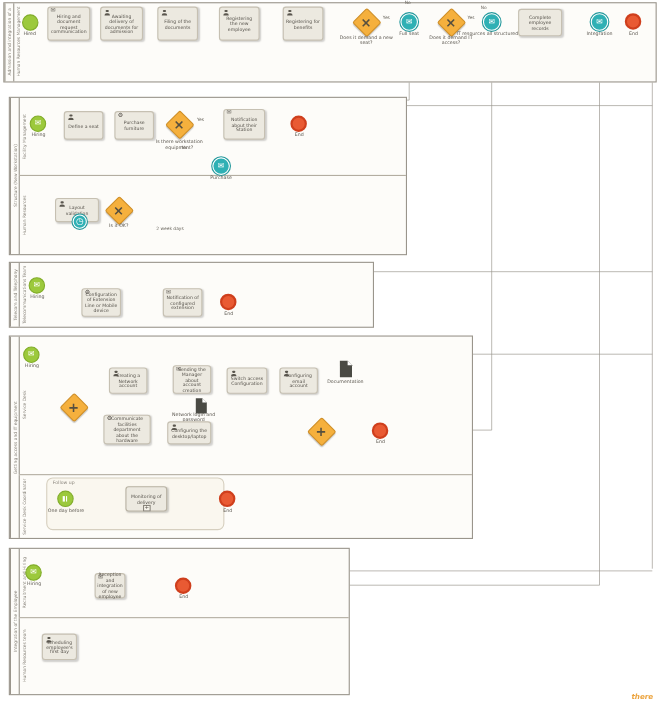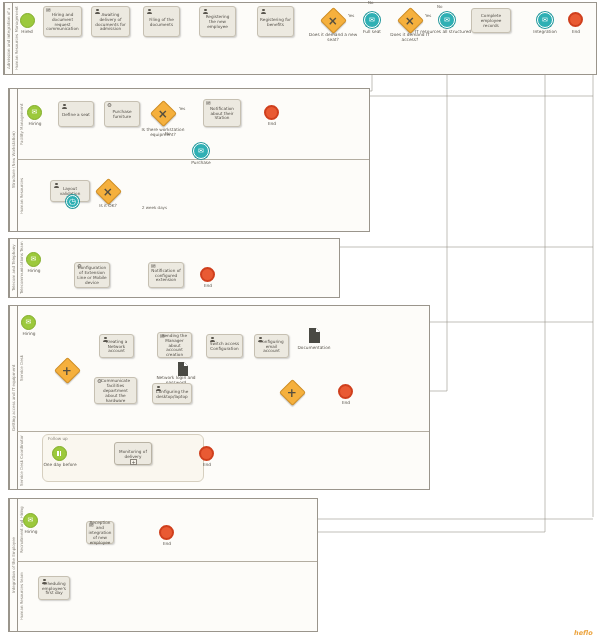--- a/index.html
+++ b/index.html
@@ -342,14 +342,14 @@
       <span class="ticon">✉</span>
       <span>Reception and integration of new employee</span>
     </div>
   <div class="evt endev" style="left:159px;top:525px;"></div>
   <div class="lbl" style="left:157px;top:542px;width:20px;">End</div>
   <div class="task" style="left:38px;top:576px;width:32px;height:24px;">
       <span class="ic-user"></span>
       <span>Scheduling employee's first day</span>
     </div>
 
-  <div class="wm" style="left:574px;top:629px;">heflo</div>
+  <div class="wm" style="left:574px;top:629px;">there</div>
 </div>
 
 </body></html>

